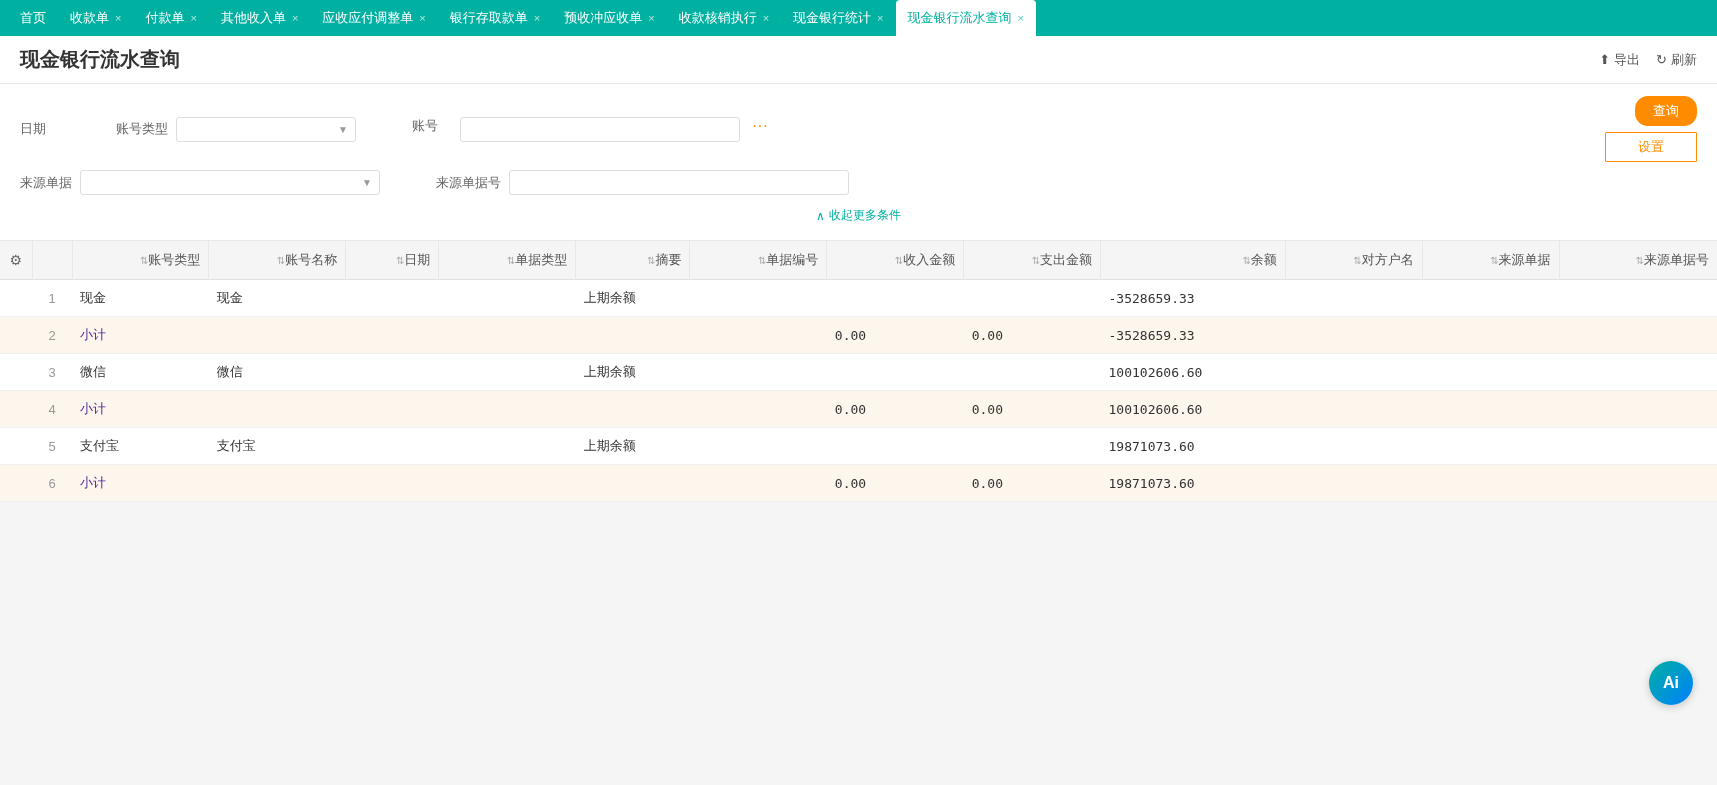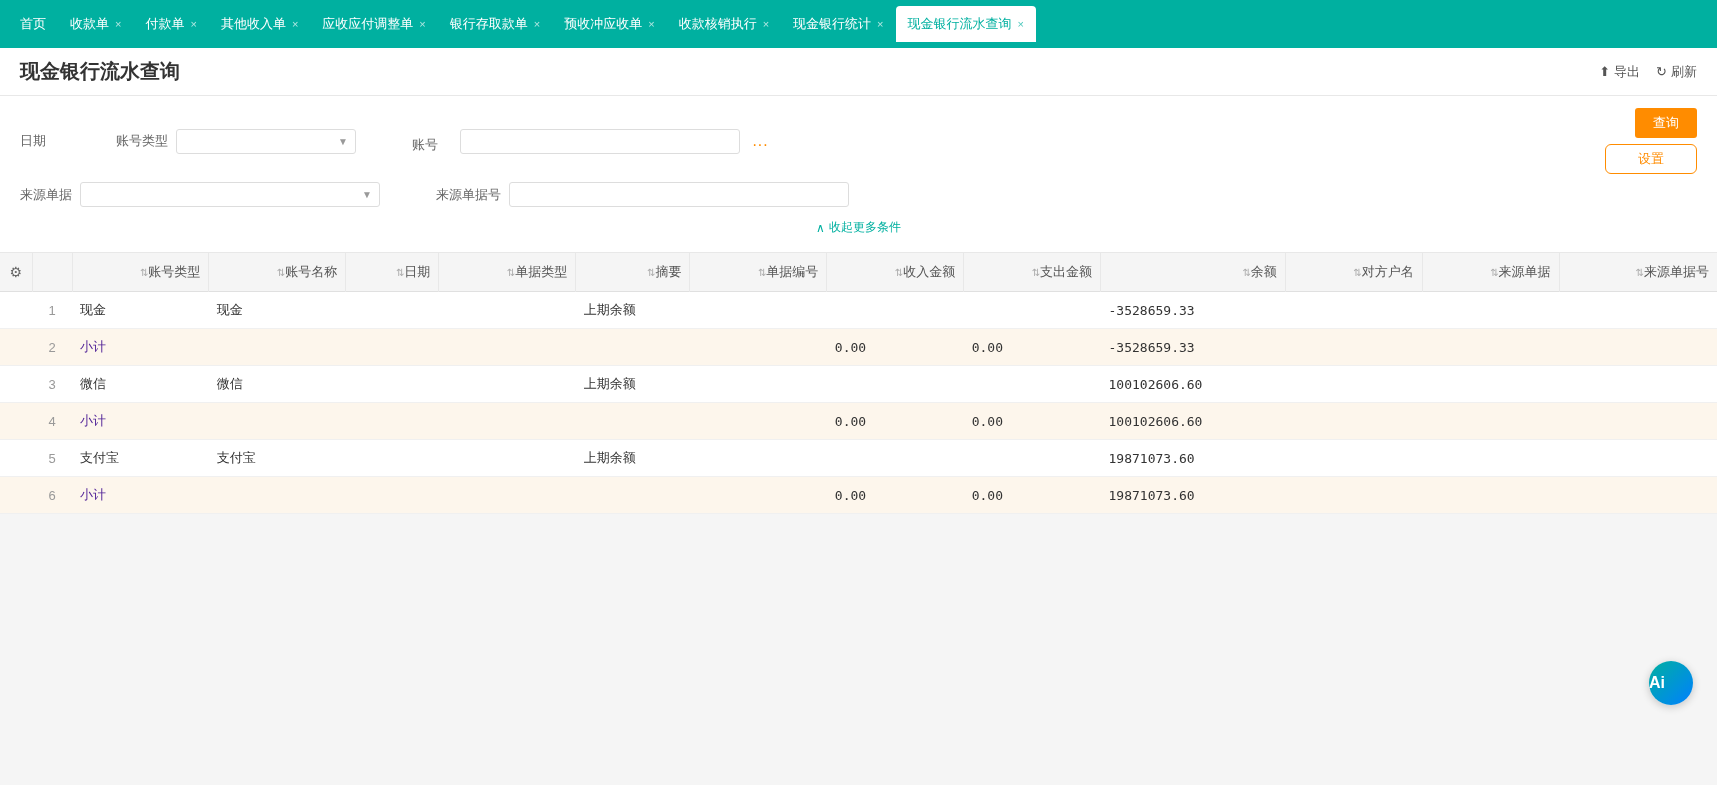--- a/index.html
+++ b/index.html
@@ -3,21 +3,21 @@
   <meta charset="utf-8">
   <style>
     * { box-sizing: border-box; margin: 0; padding: 0; }
     body { font-family: 'Microsoft YaHei', Arial, sans-serif; font-size: 13px; background: #f5f5f5; color: #333; }
 
     
     .top-nav {
       background: #00b0a0;
       display: flex;
       align-items: center;
-      height: 48px;
+      height: 36px;
       padding: 0 8px;
       overflow: hidden;
     }
     .nav-item {
       color: #fff;
       padding: 0 12px;
       height: 36px;
       display: flex;
       align-items: center;
       cursor: pointer;
@@ -139,31 +139,31 @@
     .dots-btn {
       color: #ff8c00;
       cursor: pointer;
       font-size: 16px;
       padding: 0 4px;
     }
     .query-btn {
       background: #ff8c00;
       color: #fff;
       border: none;
-      border-radius: 3px;
+      border-radius: 13px;
       padding: 6px 18px;
       cursor: pointer;
       font-size: 13px;
       margin-left: 30px;
     }
     .settings-btn {
       background: #fff;
       color: #ff8c00;
       border: 1px solid #ff8c00;
-      border-radius: 6px;
+      border-radius: 1px;
       padding: 5px 24px;
       cursor: pointer;
       font-size: 13px;
     }
     .action-buttons {
       display: flex;
       flex-direction: column;
       gap: 6px;
       margin-left: auto;
     }
@@ -244,21 +244,21 @@
       position: fixed;
       right: 24px;
       bottom: 80px;
       background: linear-gradient(135deg, #00b0a0, #0080ff);
       color: #fff;
       border-radius: 50%;
       width: 44px;
       height: 44px;
       display: flex;
       align-items: center;
-      justify-content: flex-start;
+      justify-content: center;
       font-size: 16px;
       font-weight: bold;
       cursor: pointer;
       box-shadow: 0 2px 8px rgba(0,0,0,0.2);
     }
   </style>
 </head>
 <body>
 
 <nav class="top-nav">
@@ -299,21 +299,21 @@
     <div style="margin-left:40px;display:flex;align-items:center;gap:8px;">
       <span class="filter-label">账号类型</span>
       <div class="select-wrapper">
         <select class="filter-select">
           <option value=""></option>
         </select>
         <span class="chevron">▼</span>
       </div>
     </div>
 
-    <div style="margin-left:40px;display:flex;align-items:flex-end;gap:8px;">
+    <div style="margin-left:40px;display:flex;align-items:flex-start;gap:8px;">
       <span class="filter-label">账号</span>
       <input class="filter-input" type="text" style="min-width: 280px;">
       <span class="dots-btn">···</span>
     </div>
 
     <div class="action-buttons">
       <button class="query-btn">查询</button>
       <button class="settings-btn">设置</button>
     </div>
   </div>

